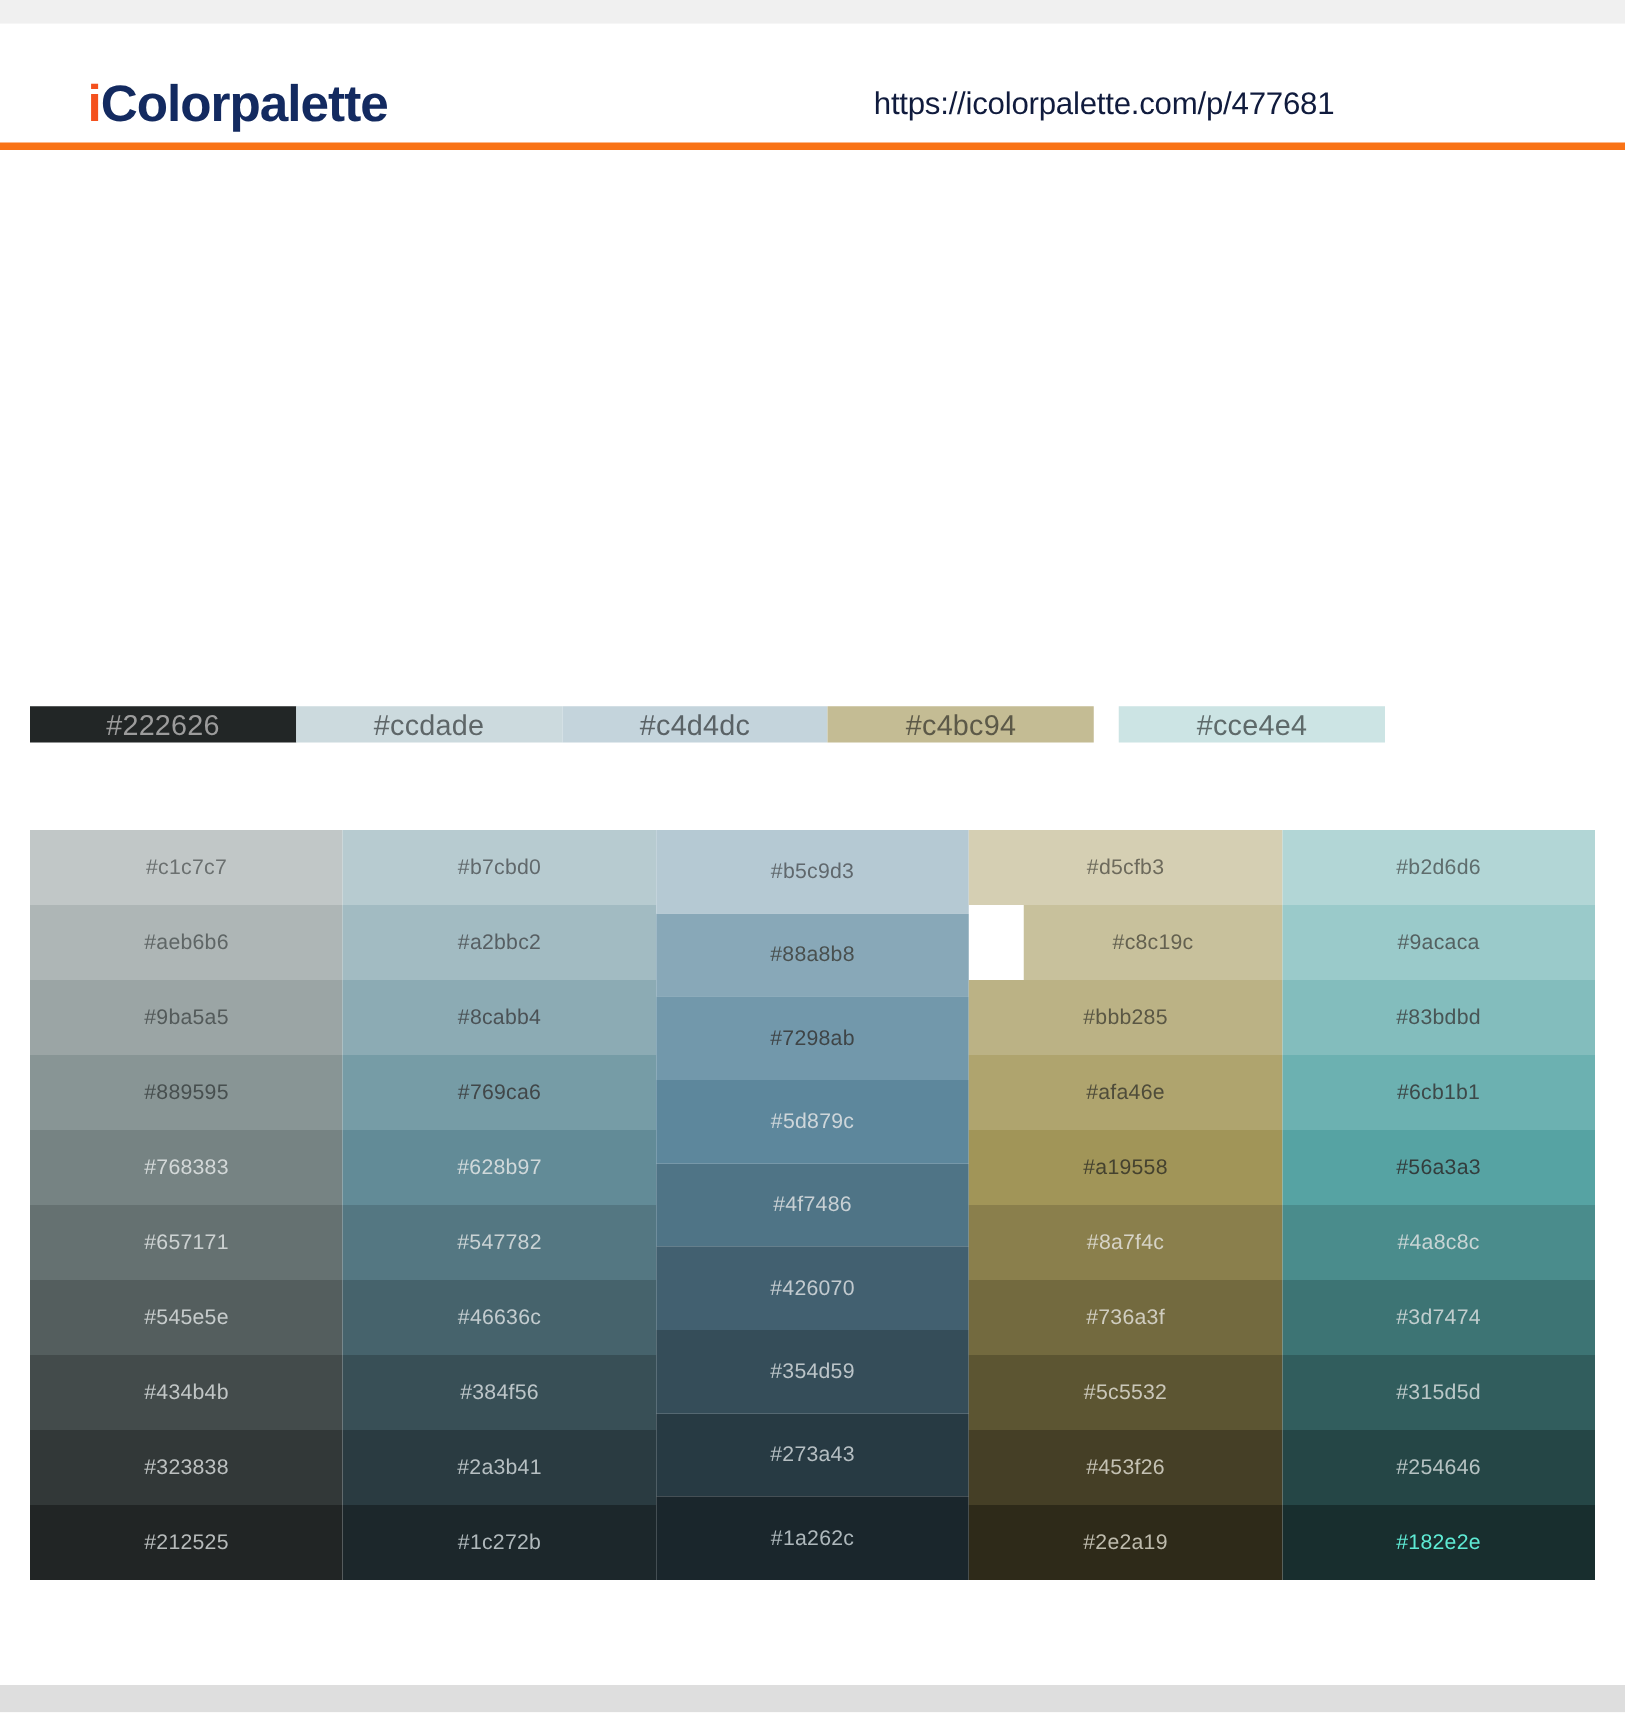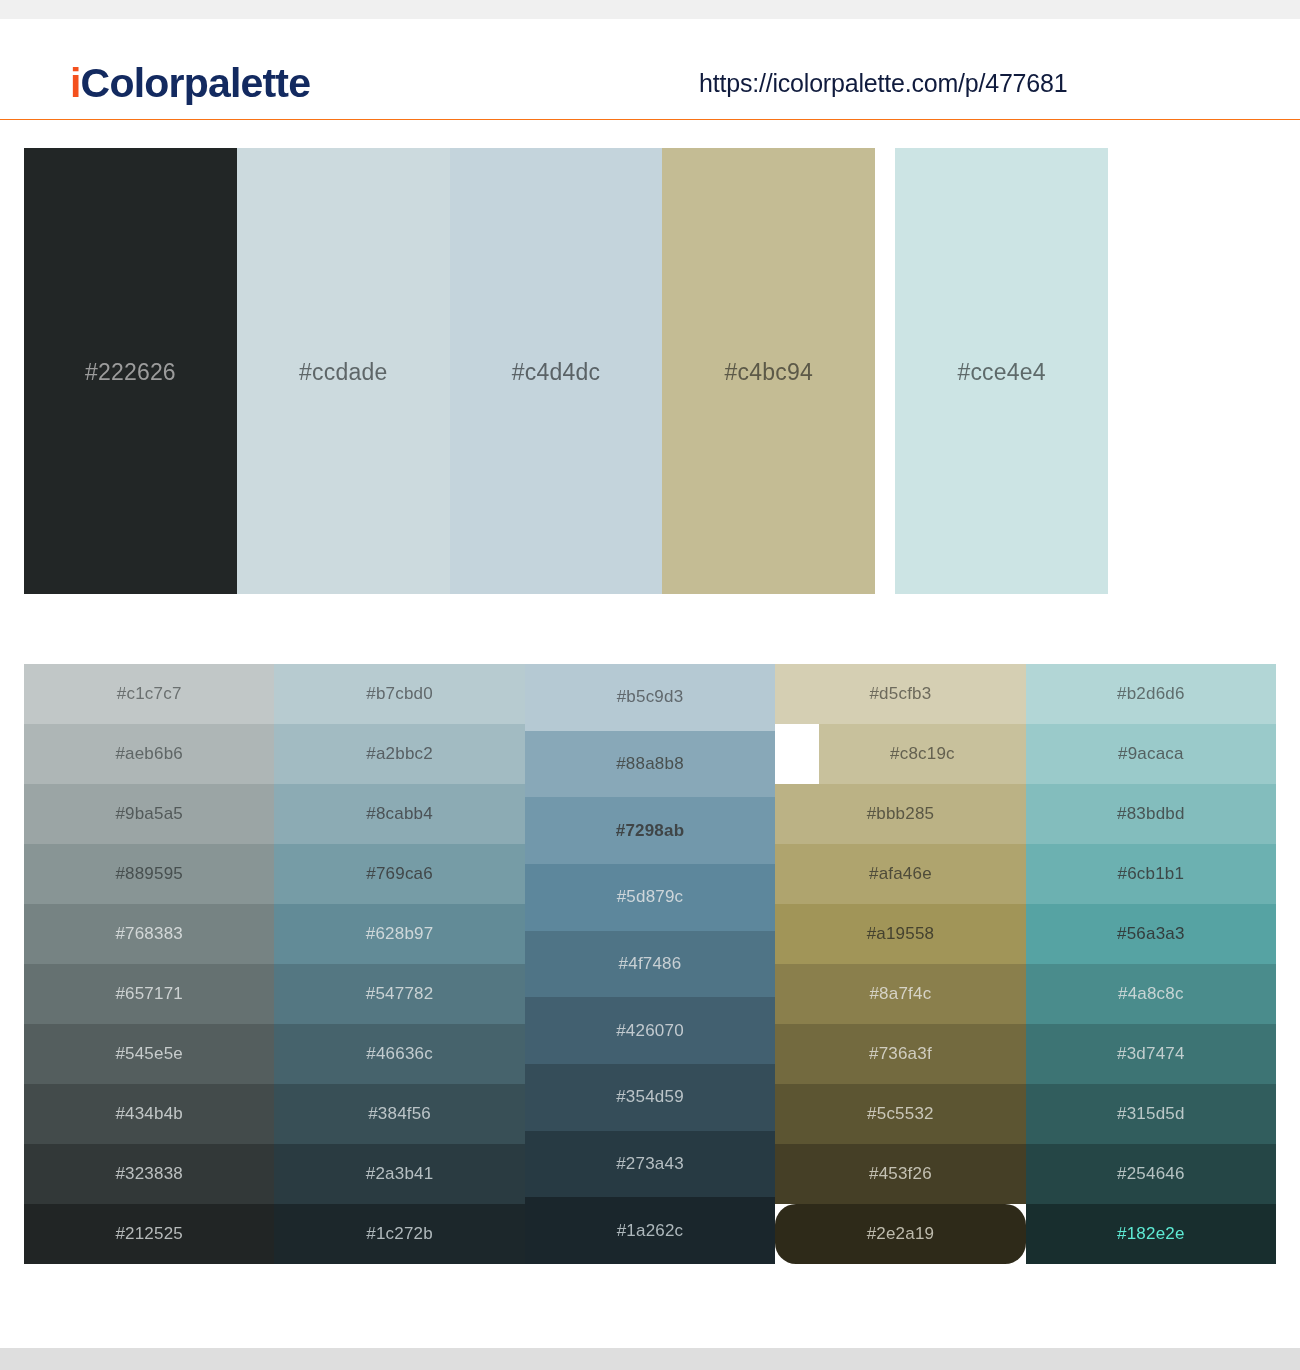--- a/index.html
+++ b/index.html
@@ -28,21 +28,21 @@
     background: #f0f0f0;
   }
 
   
   .header {
     position: absolute;
     top: 19px; left: 0;
     width: 1300px;
     height: 101px;
     background: #ffffff;
-    border-bottom: 1px solid #f97316;
+    border-bottom: 6px solid #f97316;
   }
 
   .logo {
     position: absolute;
     left: 70px;
     top: 44px;
     font-size: 41px;
     font-weight: bold;
     letter-spacing: -0.8px;
     white-space: nowrap;
@@ -63,20 +63,21 @@
   }
 
   
   .swatch-strip {
     position: absolute;
     left: 24px;
     top: 148px;
     width: 1084px;
     height: 446px;
     display: flex;
+    align-items: flex-end;
   }
   .swatch {
     flex: 1 1 0;
     position: relative;
     display: flex;
     align-items: center;
     justify-content: center;
   }
   .swatch-label {
     font-size: 23px;
@@ -168,39 +169,39 @@
         <div class="shade-cell" style="background: rgb(98, 139, 151); color: rgb(207, 216, 218);">#628b97</div>
         <div class="shade-cell" style="background: rgb(84, 119, 130); color: rgb(201, 210, 212);">#547782</div>
         <div class="shade-cell" style="background: rgb(70, 99, 108); color: rgb(195, 204, 207);">#46636c</div>
         <div class="shade-cell" style="background: rgb(56, 79, 86); color: rgb(188, 197, 200);">#384f56</div>
         <div class="shade-cell" style="background: rgb(42, 59, 65); color: rgb(182, 191, 194);">#2a3b41</div>
         <div class="shade-cell" style="background: rgb(28, 39, 43); color: rgb(176, 185, 188);">#1c272b</div>
       </div>
       <div class="shade-col">
         <div class="shade-cell" style="background: rgb(181, 201, 211); color: rgb(96, 104, 109);">#b5c9d3</div>
         <div class="shade-cell" style="background: rgb(136, 168, 184); color: rgb(73, 80, 79);">#88a8b8</div>
-        <div class="shade-cell" style="background: rgb(114, 152, 171); color: rgb(63, 69, 71); font-weight: bold;">#7298ab</div>
+        <div class="shade-cell" style="background: rgb(114, 152, 171); color: rgb(63, 69, 71);">#7298ab</div>
         <div class="shade-cell" style="background: rgb(93, 135, 156); color: rgb(206, 214, 218);">#5d879c</div>
         <div class="shade-cell" style="background: rgb(79, 116, 134); color: rgb(200, 208, 212);">#4f7486</div>
         <div class="shade-cell" style="background: rgb(66, 96, 112); color: rgb(194, 202, 207);">#426070</div>
         <div class="shade-cell" style="background: rgb(53, 77, 89); color: rgb(187, 196, 200);">#354d59</div>
         <div class="shade-cell" style="background: rgb(39, 58, 67); color: rgb(181, 190, 194);">#273a43</div>
         <div class="shade-cell" style="background: rgb(26, 38, 44); color: rgb(174, 184, 188);">#1a262c</div>
       </div>
       <div class="shade-col">
         <div class="shade-cell" style="background: rgb(213, 207, 179); color: rgb(109, 106, 92);">#d5cfb3</div>
         <div class="shade-cell" style="background: rgb(200, 193, 156); color: rgb(100, 97, 80); margin-left: 44px;">#c8c19c</div>
         <div class="shade-cell" style="background: rgb(187, 178, 133); color: rgb(90, 87, 68);">#bbb285</div>
         <div class="shade-cell" style="background: rgb(175, 164, 110); color: rgb(79, 76, 58);">#afa46e</div>
         <div class="shade-cell" style="background: rgb(161, 149, 88); color: rgb(69, 66, 47);">#a19558</div>
         <div class="shade-cell" style="background: rgb(138, 127, 76); color: rgb(214, 211, 198);">#8a7f4c</div>
         <div class="shade-cell" style="background: rgb(115, 106, 63); color: rgb(208, 205, 192);">#736a3f</div>
         <div class="shade-cell" style="background: rgb(92, 85, 50); color: rgb(202, 199, 185);">#5c5532</div>
         <div class="shade-cell" style="background: rgb(69, 63, 38); color: rgb(196, 193, 179);">#453f26</div>
-        <div class="shade-cell" style="background: rgb(46, 42, 25); color: rgb(190, 187, 173); border-radius: 21px;">#2e2a19</div>
+        <div class="shade-cell" style="background: rgb(46, 42, 25); color: rgb(190, 187, 173);">#2e2a19</div>
       </div>
       <div class="shade-col">
         <div class="shade-cell" style="background: rgb(178, 214, 214); color: rgb(95, 109, 109);">#b2d6d6</div>
         <div class="shade-cell" style="background: rgb(154, 202, 202); color: rgb(84, 97, 97);">#9acaca</div>
         <div class="shade-cell" style="background: rgb(131, 189, 189); color: rgb(72, 85, 85);">#83bdbd</div>
         <div class="shade-cell" style="background: rgb(108, 177, 177); color: rgb(61, 73, 73);">#6cb1b1</div>
         <div class="shade-cell" style="background: rgb(86, 163, 163); color: rgb(51, 61, 61);">#56a3a3</div>
         <div class="shade-cell" style="background: rgb(74, 140, 140); color: rgb(199, 212, 212);">#4a8c8c</div>
         <div class="shade-cell" style="background: rgb(61, 116, 116); color: rgb(193, 206, 206);">#3d7474</div>
         <div class="shade-cell" style="background: rgb(49, 93, 93); color: rgb(187, 200, 200);">#315d5d</div>

